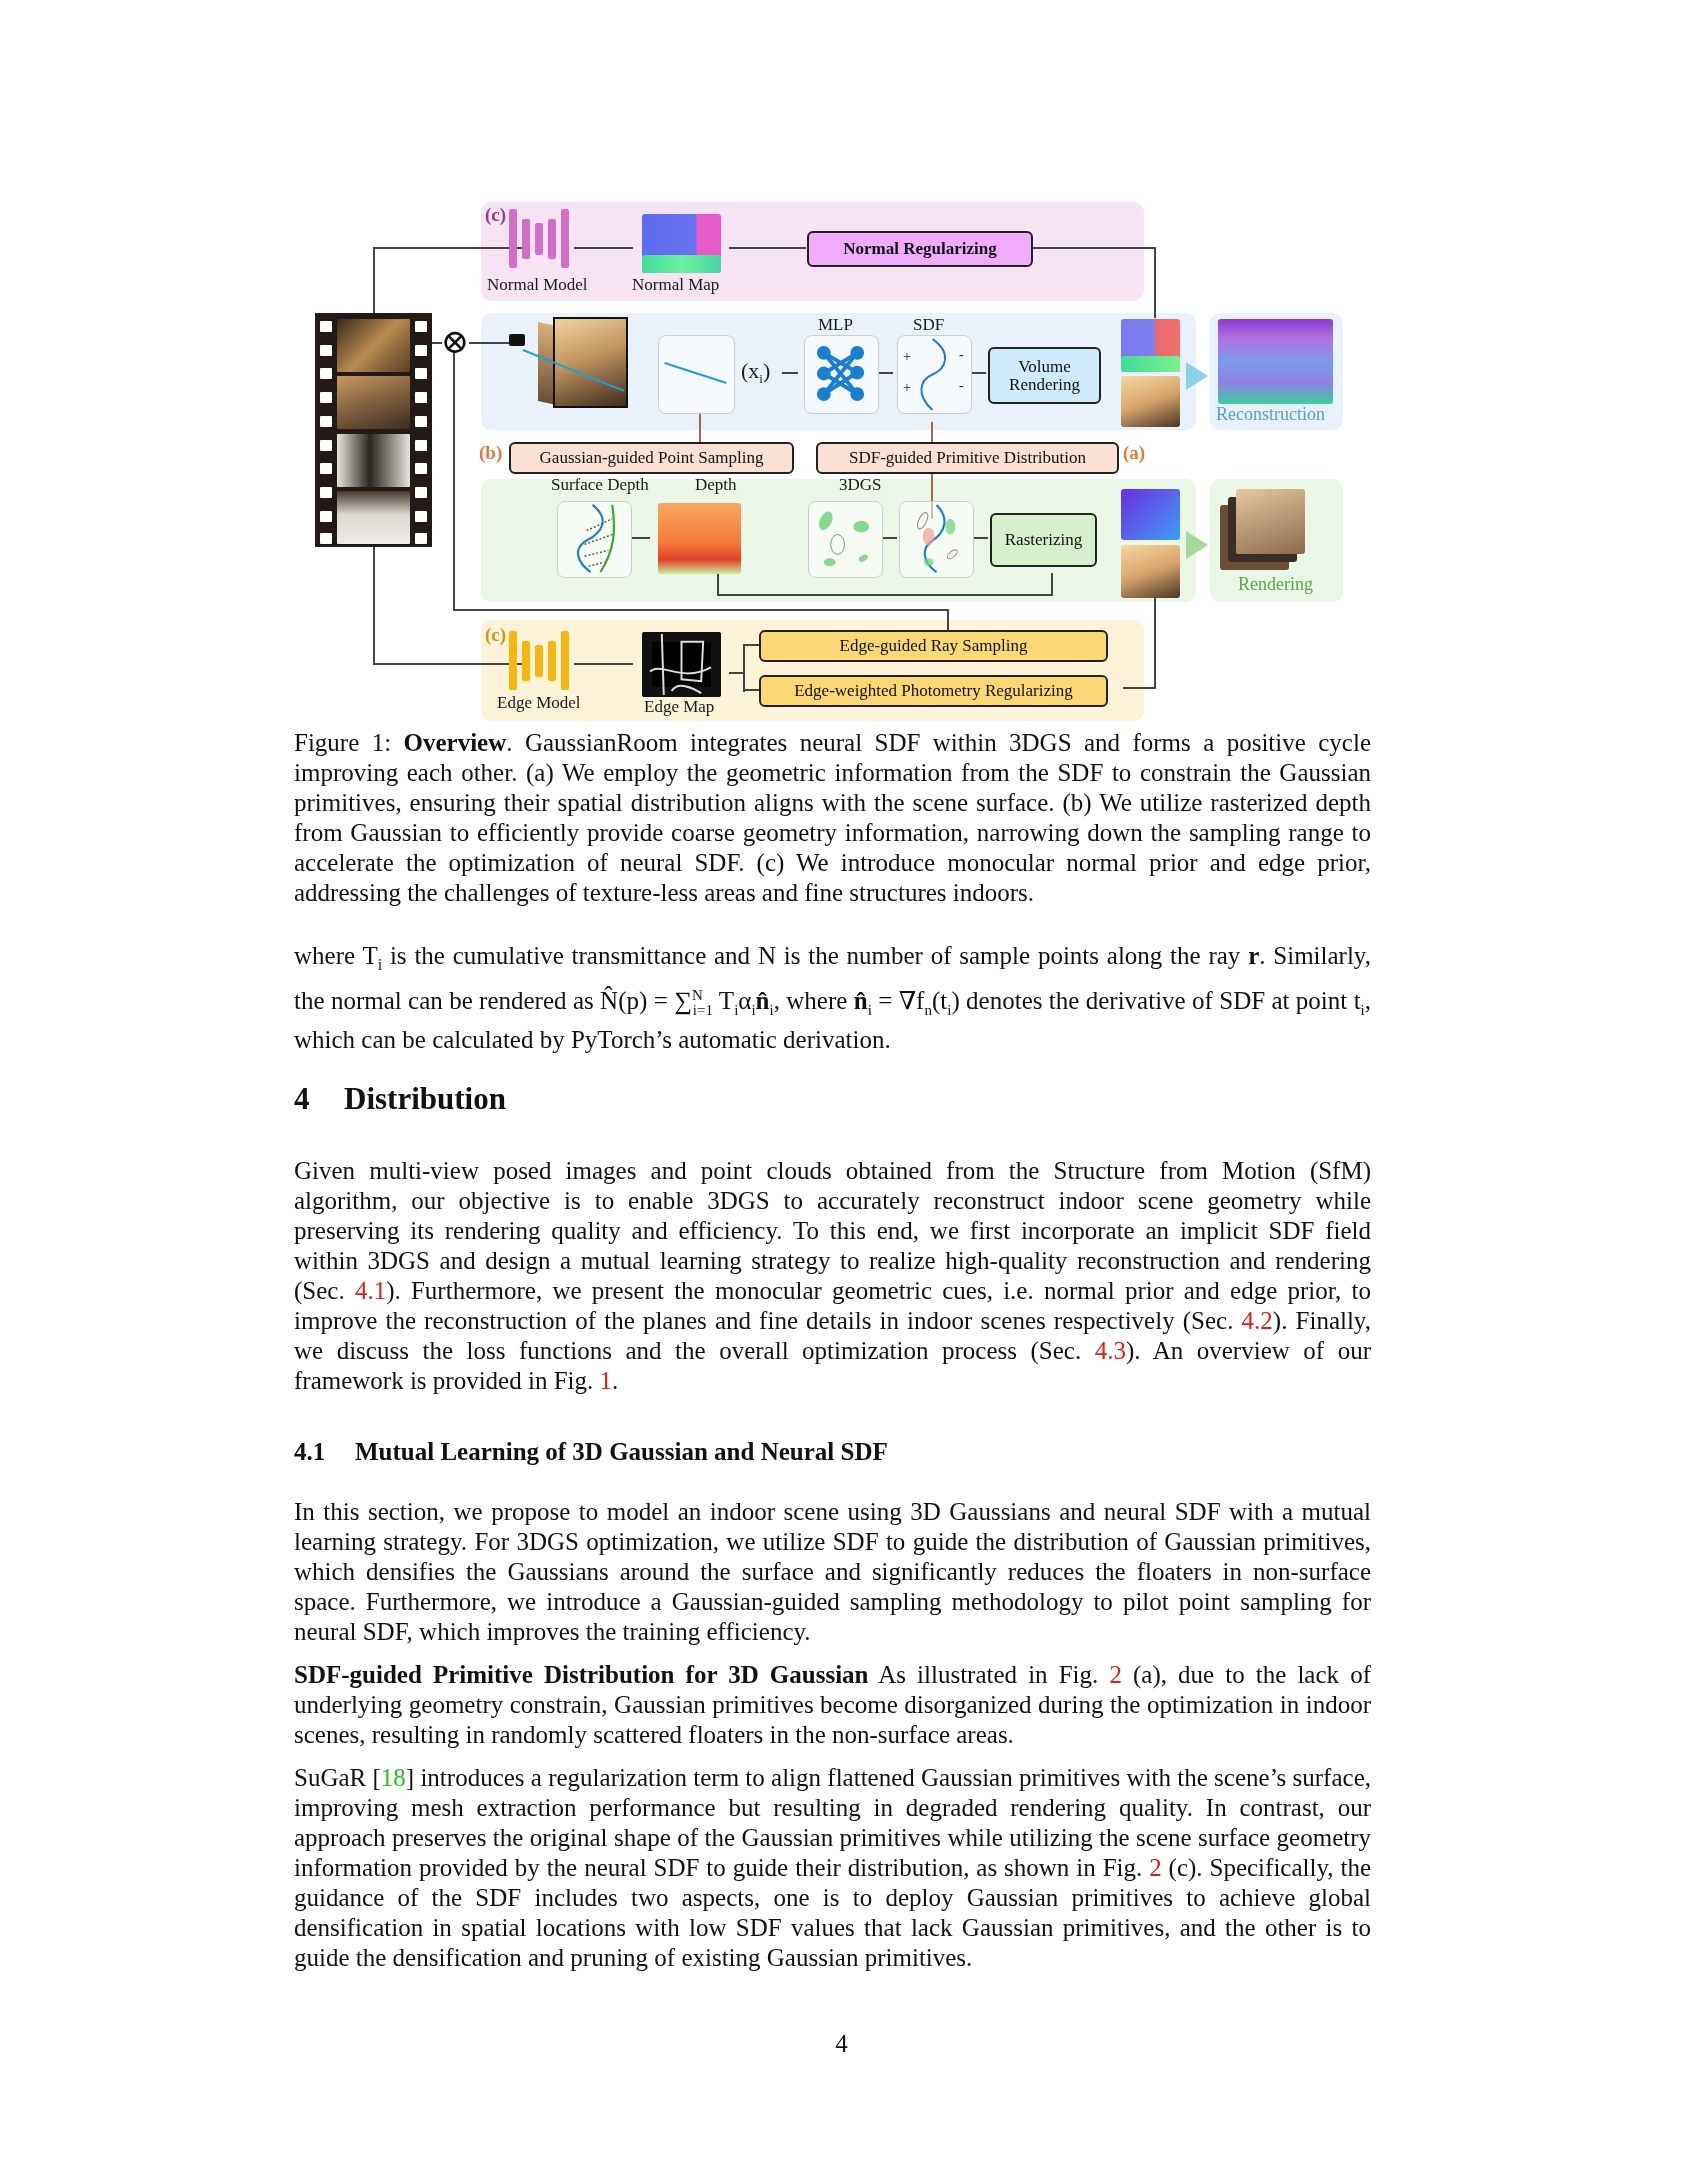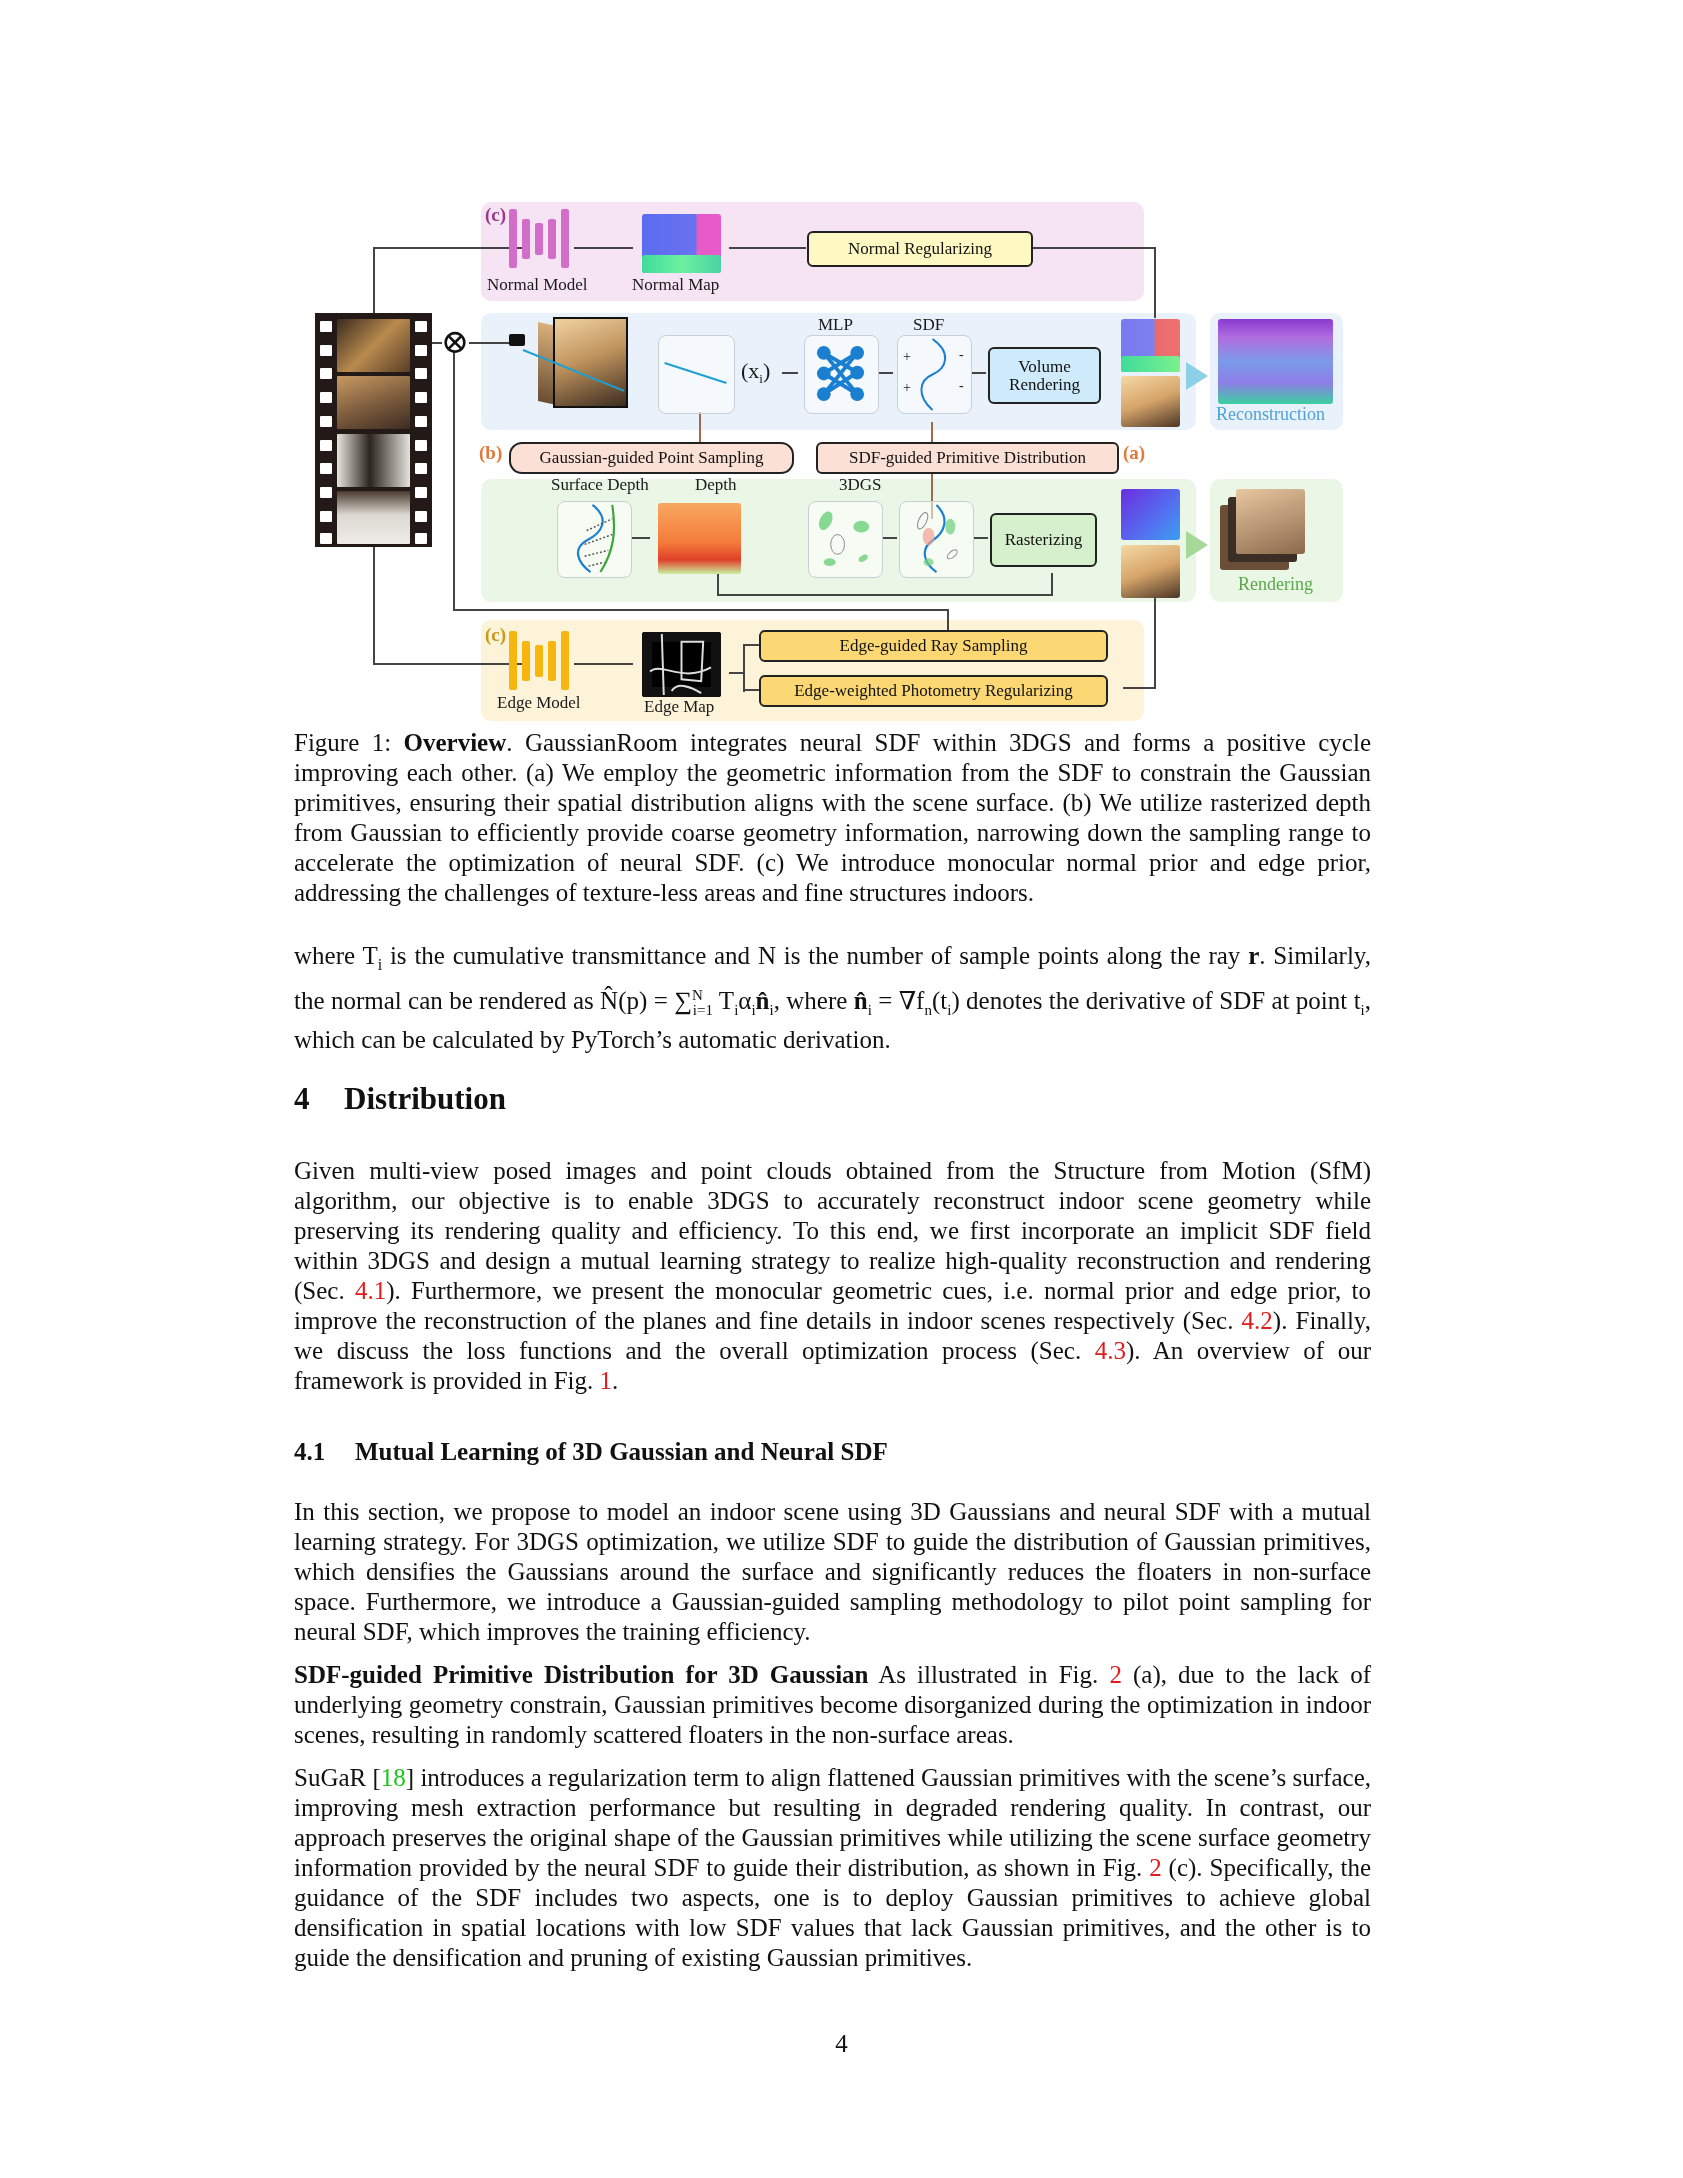--- a/index.html
+++ b/index.html
@@ -19,21 +19,21 @@
 
   .tag { position: absolute; font-weight: bold; font-size: 19px; }
   .tag-c-pink { color: #9a3a8c; }
   .tag-c-gold { color: #c79a1c; }
   .tag-ab { color: #e07a3c; }
 
   .lbl { position: absolute; font-size: 17px; color: #1a1a1a; white-space: nowrap; }
   .box { position: absolute; border: 2px solid #222; border-radius: 6px; font-size: 17px;
          display: flex; align-items: center; justify-content: center; text-align: center;
          line-height: 1.05; white-space: nowrap; }
-  .box-pink { background: #fef9c3; }
+  .box-pink { background: #f0abfc; font-weight: bold; }
   .box-blue { background: #cfeafb; }
   .box-peach { background: #fbe0d5; }
   .box-green { background: #d6efcd; }
   .box-gold { background: #fcd874; }
 
   .bars { position: absolute; display: flex; gap: 5px; align-items: center; }
   .bars span { display: block; width: 8px; border-radius: 2px; }
 
   .thumb { position: absolute; border-radius: 3px; }
   .card { position: absolute; background: rgba(255,255,255,0.55); border: 1.5px solid #c9cfd6; border-radius: 8px; }
@@ -192,21 +192,21 @@
   </div>
   <div class="thumb" style="left:806px; top:117px; width:59px; height:53px; background:linear-gradient(90deg,#7a78f0 0%,#7d80ee 55%,#e86b6b 60%,#f07070 100%);"></div>
   <div class="thumb" style="left:806px; top:154px; width:59px; height:16px; background:linear-gradient(90deg,#3fdc9a,#7cf08c);"></div>
   <div class="thumb" style="left:806px; top:174px; width:59px; height:51px; background:linear-gradient(160deg,#f5d9a4,#d6a46a 50%,#4a3626);"></div>
 
   <div style="position:absolute; left:871px; top:160px; width:0; height:0; border-top:14px solid transparent; border-bottom:14px solid transparent; border-left:22px solid #8ecfe8;"></div>
   <div class="thumb" style="left:903px; top:117px; width:115px; height:85px; background:linear-gradient(180deg,#8a3ad0 0%,#b06ee0 22%,#7b9ae8 50%,#8d7ee6 75%,#3ccfa0 100%);"></div>
   <div class="lbl" style="left:901px; top:202px; color:#4fa0d6; font-size:18px;">Reconstruction</div>
 
   <div class="tag tag-ab" style="left:164px; top:240px;">(b)</div>
-  <div class="box box-peach" style="left:194px; top:240px; width:281px; height:28px;border-radius:13px;">Gaussian-guided Point Sampling</div>
+  <div class="box box-peach" style="left:194px; top:240px; width:281px; height:28px;">Gaussian-guided Point Sampling</div>
   <div class="box box-peach" style="left:501px; top:240px; width:299px; height:28px;">SDF-guided Primitive Distribution</div>
   <div class="tag tag-ab" style="left:808px; top:240px;">(a)</div>
 
   <div class="lbl" style="left:236px; top:273px;">Surface Depth</div>
   <div class="lbl" style="left:380px; top:273px;">Depth</div>
   <div class="lbl" style="left:524px; top:273px;">3DGS</div>
 
   <div class="card" style="left:242px; top:299px; width:73px; height:75px;"></div>
   <svg style="position:absolute; left:242px; top:299px;" width="73" height="75" viewBox="0 0 74 76">
     <path d="M36 4 C54 18 46 32 30 40 C16 48 20 62 34 72" stroke="#1a7fd0" stroke-width="2.2" fill="none"></path>

